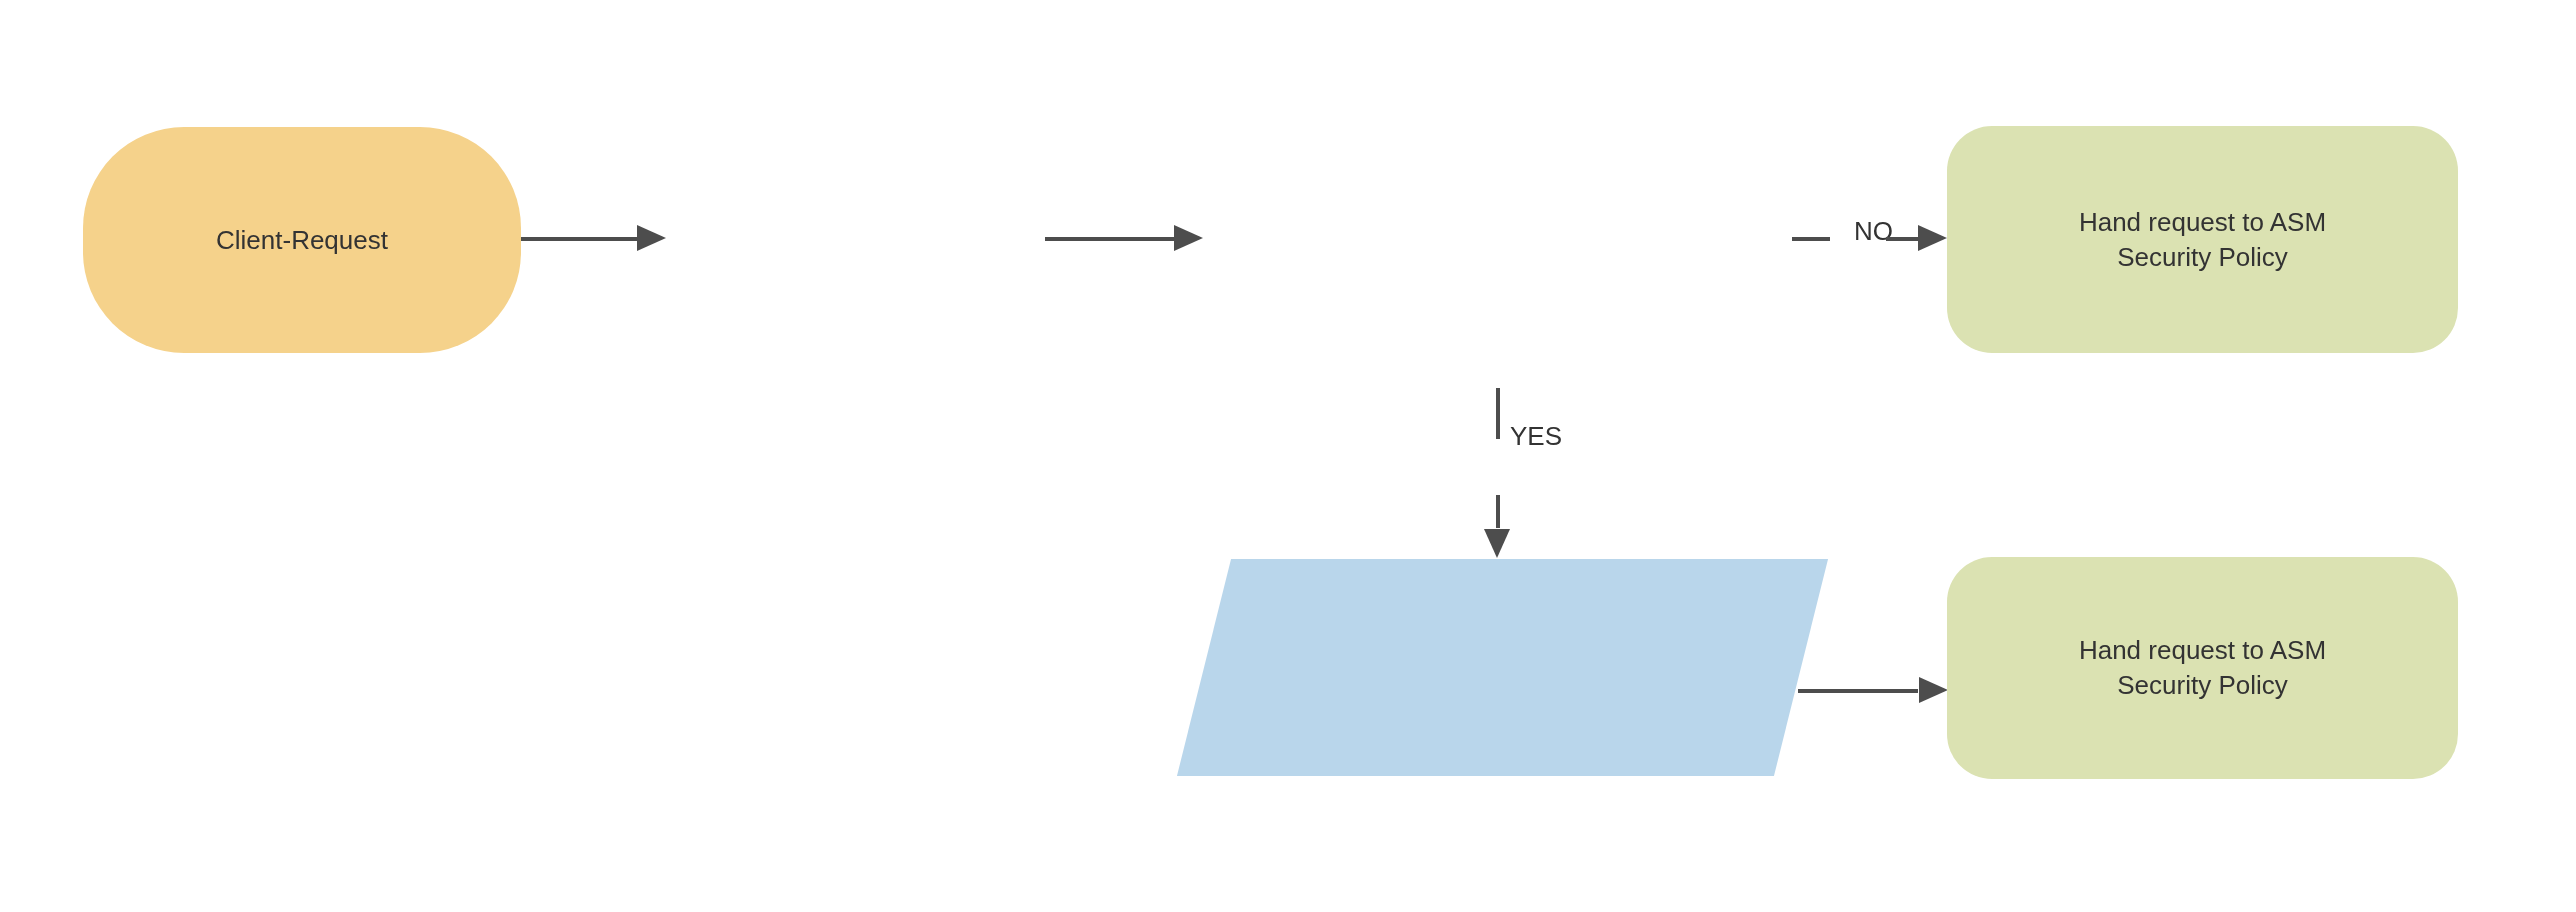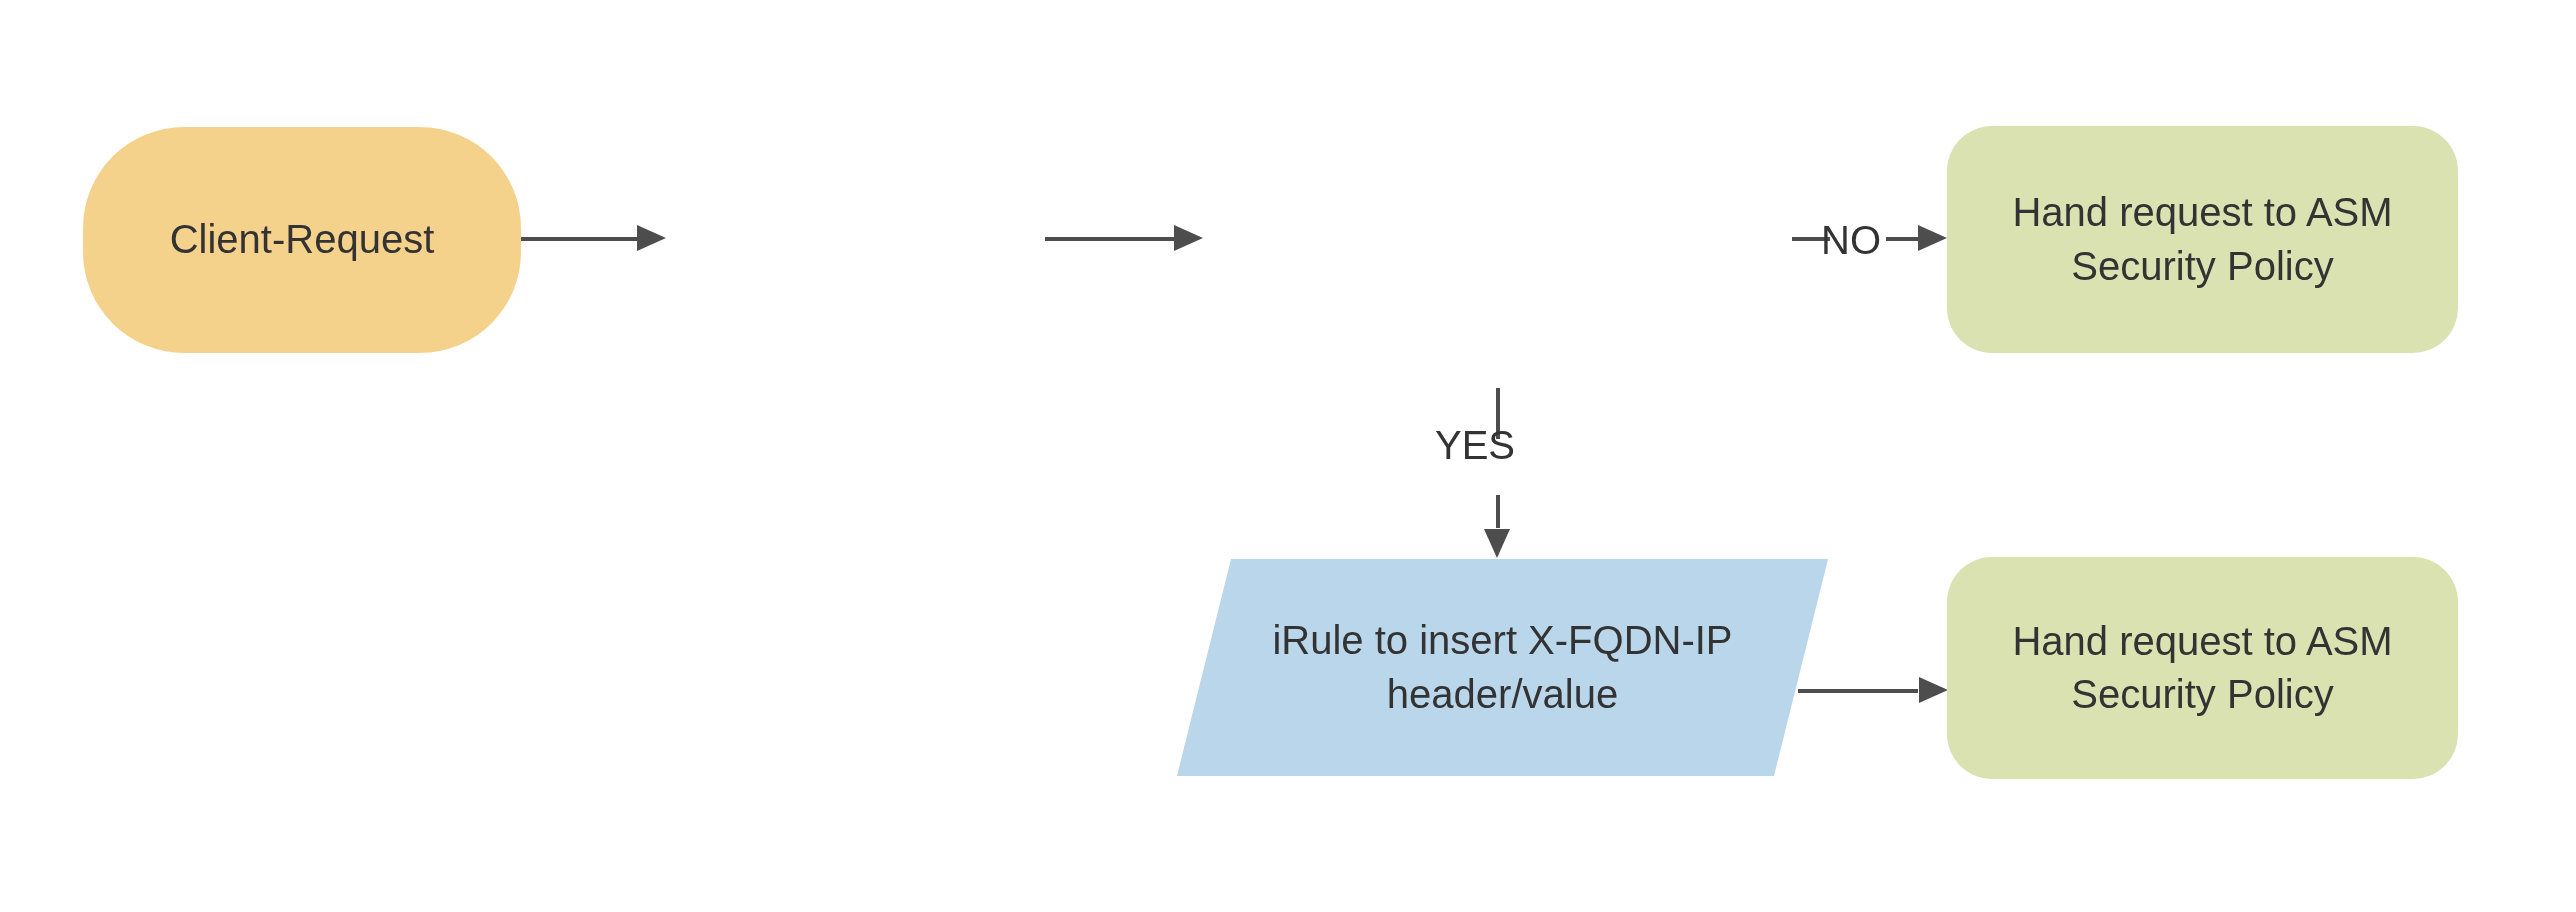--- a/index.html
+++ b/index.html
@@ -7,21 +7,21 @@
     padding: 0;
     background: #ffffff;
   }
   .canvas {
     position: relative;
     width: 2576px;
     height: 912px;
     background: #ffffff;
     overflow: hidden;
     font-family: "Liberation Sans", sans-serif;
-    font-size: 40px;
+    font-size: 26px;
     color: var(--text, #333333);
   }
   .node {
     position: absolute;
     display: flex;
     align-items: center;
     justify-content: center;
   }
   .node .shape {
     position: absolute;
@@ -85,21 +85,21 @@
   }
   .head-down {
     position: absolute;
     width: 0; height: 0;
     border-left: 13.6px solid transparent;
     border-right: 13.6px solid transparent;
     border-top: 29px solid var(--connector, #4D4D4D);
   }
   .edge-label {
     position: absolute;
-    text-align: left;
+    text-align: right;
     line-height: 1.25;
     color: var(--text, #333333);
   }
   
   #e1-line { left: 521px; top: 237px; width: 116px; }
   #e1-head { left: 637px; top: 225px; }
   
   #e2-line { left: 1045px; top: 237px; width: 129px; }
   #e2-head { left: 1174px; top: 225px; }
   
@@ -143,22 +143,20 @@
 Security Policy</span>
   </div>
 
   <div class="vline" id="e4-line-a"></div>
   <div class="edge-label" id="e4-label">YES</div>
   <div class="vline" id="e4-line-b"></div>
   <div class="head-down" id="e4-head"></div>
 
   <div class="node" id="n-irule">
     <div class="shape"></div>
-    <span class="label">iRule to insert X-FQDN-IP
-header/value</span>
   </div>
 
   <div class="hline" id="e5-line"></div>
   <div class="head-right" id="e5-head"></div>
 
   <div class="node" id="n-asm-bottom">
     <span class="label">Hand request to ASM
 Security Policy</span>
   </div>
 

